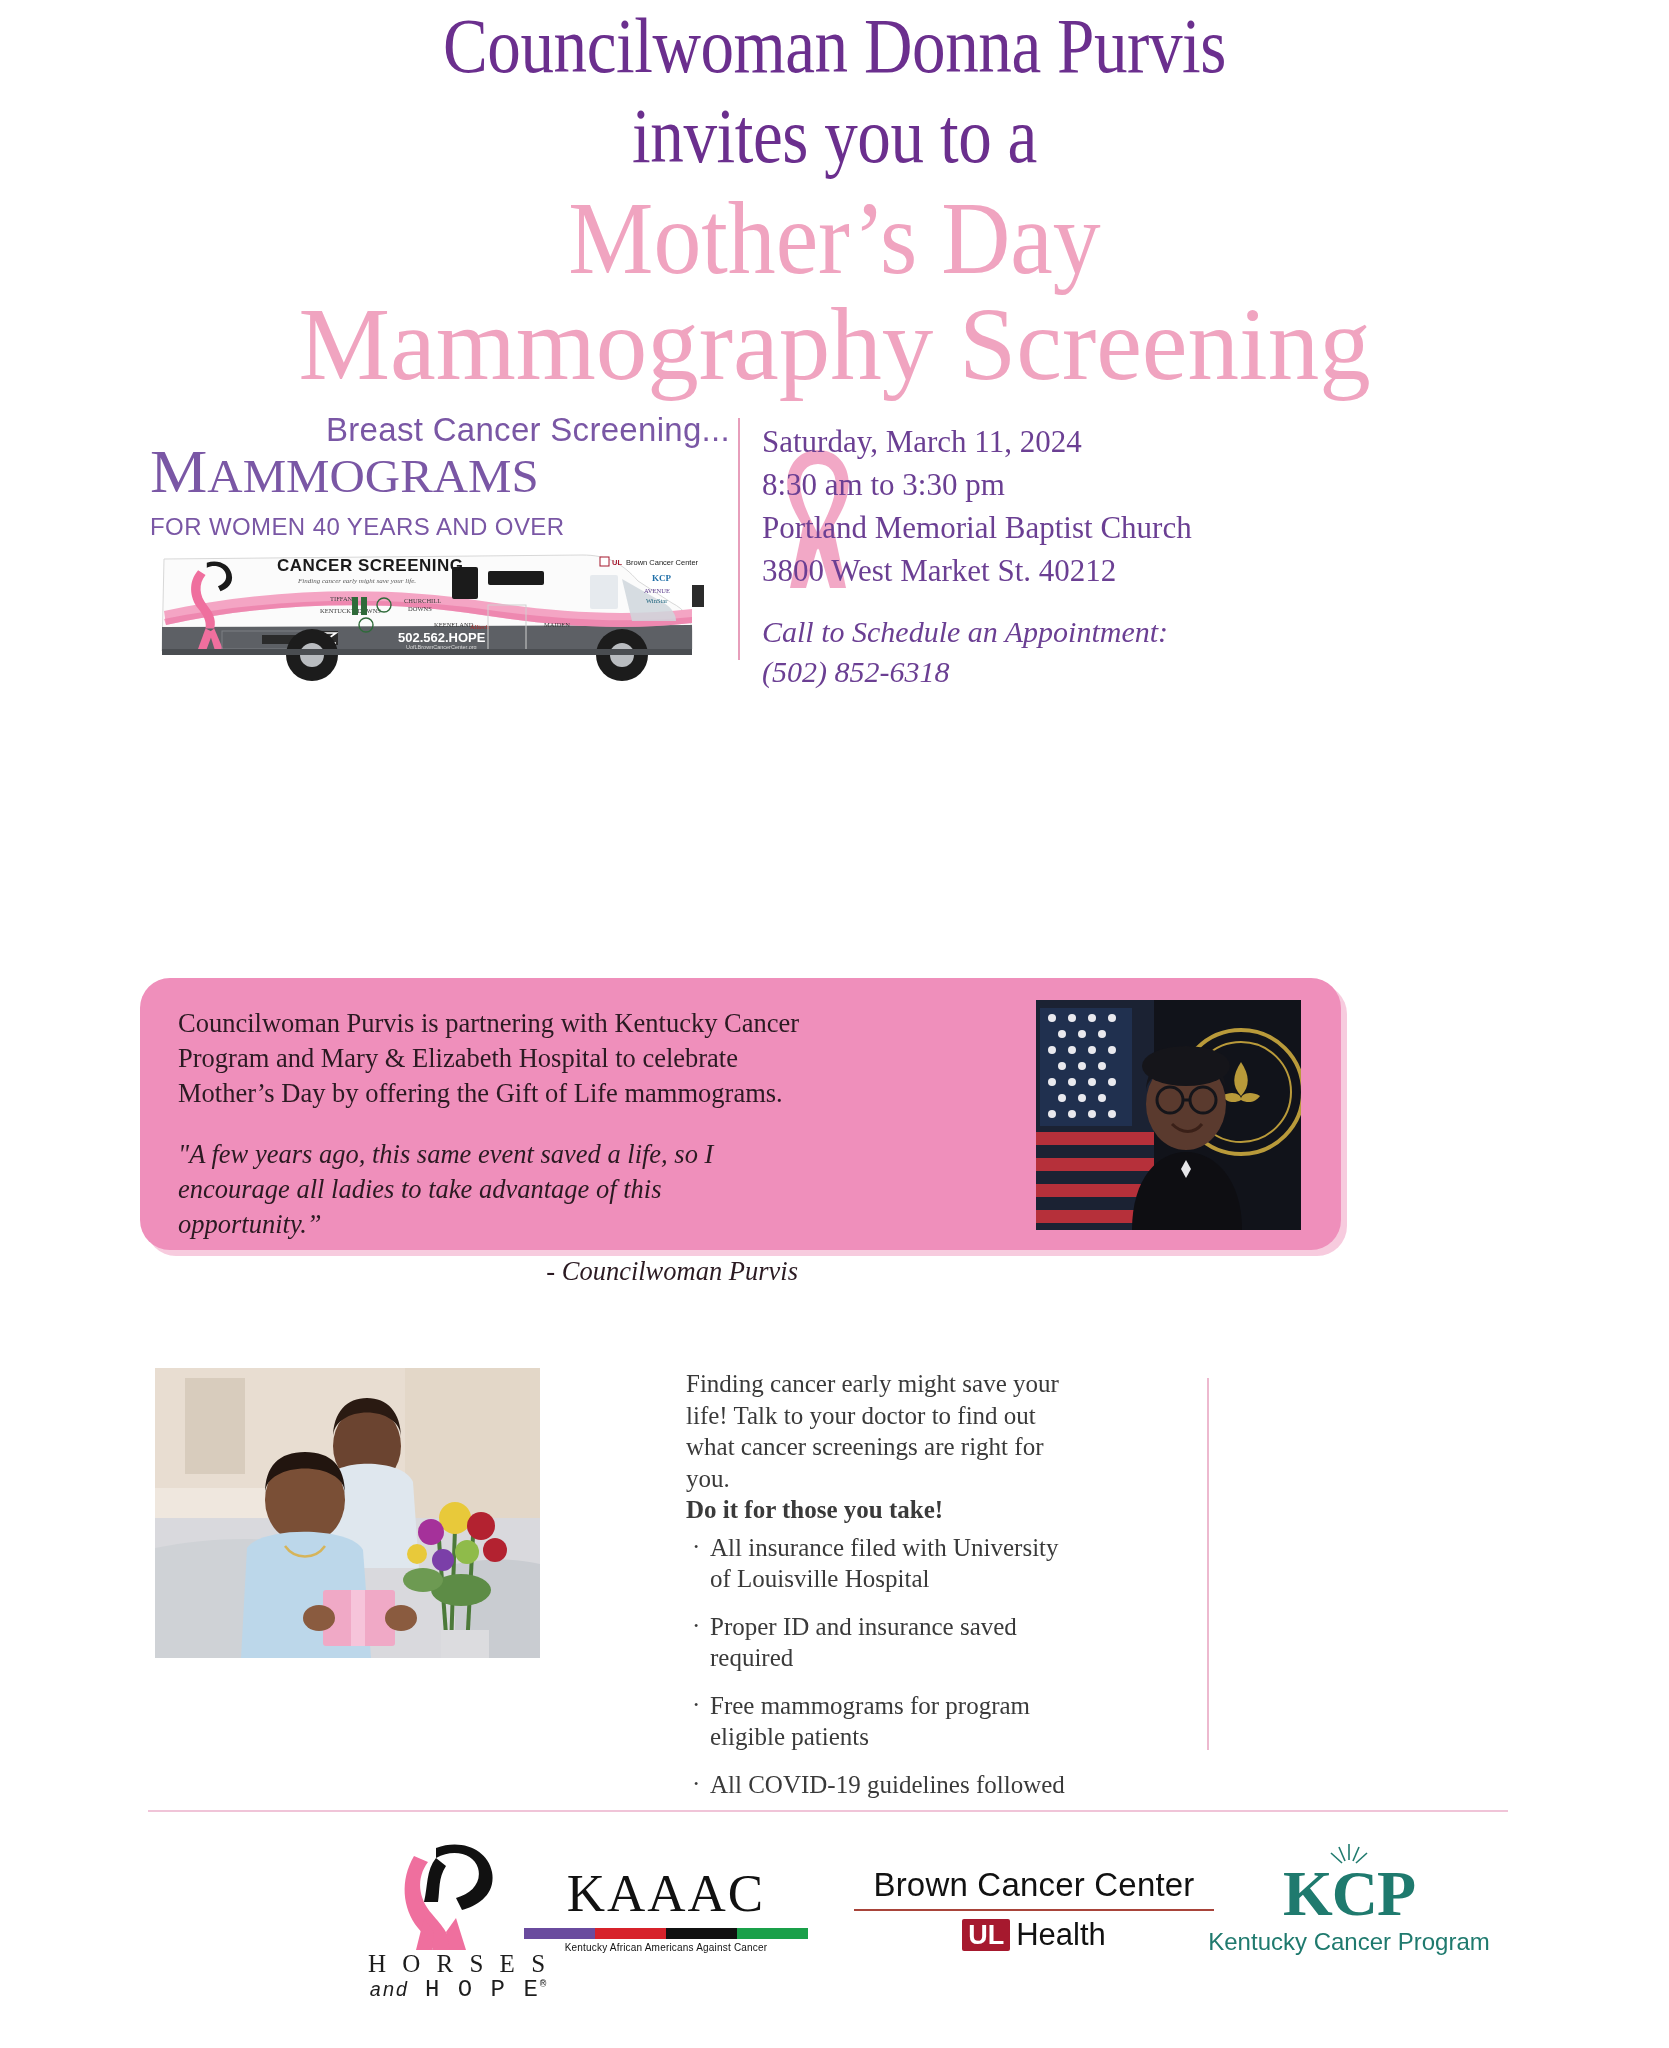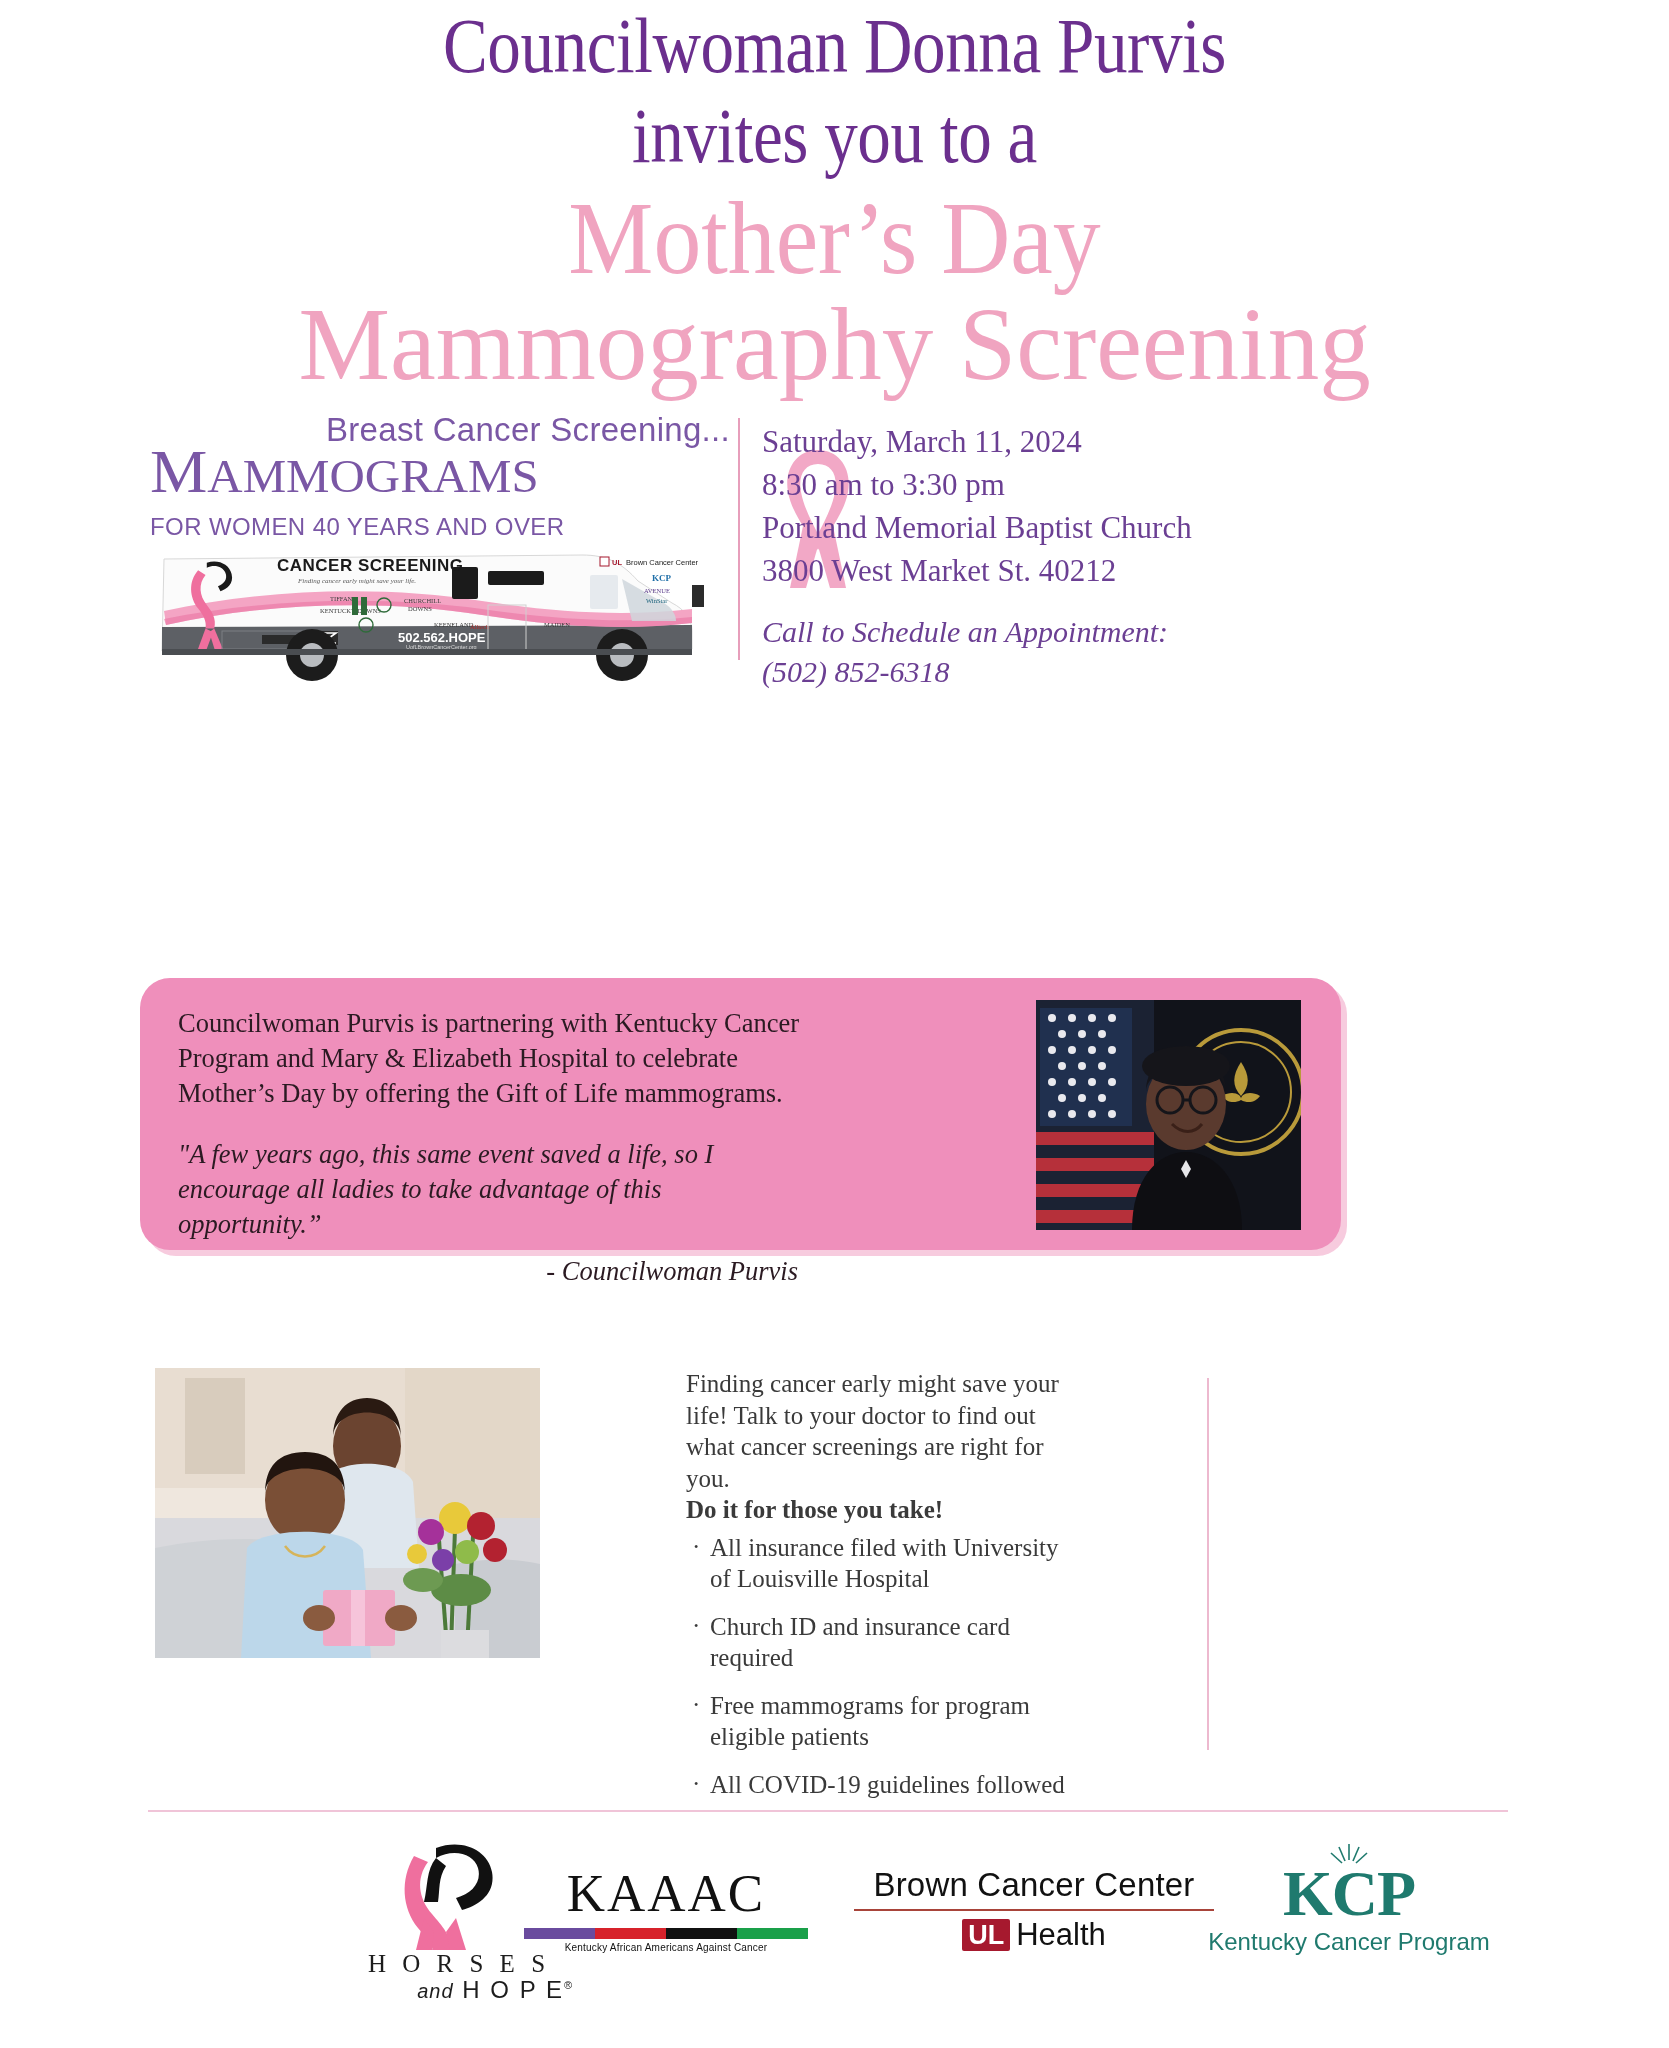--- a/index.html
+++ b/index.html
@@ -79,21 +79,21 @@
   .bullets li .dot{position:absolute;left:6px;top:-1px;}
   .vline{position:absolute;left:1207px;top:1378px;width:2px;height:372px;background:#edb9cf;}
 
   
   .frule{position:absolute;left:148px;top:1810px;width:1360px;height:2px;background:#f0c4d8;}
   .footer{position:absolute;left:148px;top:1826px;width:1360px;height:200px;}
   .fcell{position:absolute;text-align:center;}
 
   .hh{left:196px;top:14px;width:230px;}
   .hh-txt1{font-family:"Liberation Serif",serif;font-size:25px;letter-spacing:5px;color:#1d1d1d;}
-  .hh-txt2{font-family:Liberation Sans, sans-serif;font-size:24px;letter-spacing:2px;color:#1d1d1d;margin-top:-2px;text-align:right;}
+  .hh-txt2{font-family:Liberation Mono, monospace;font-size:24px;letter-spacing:2px;color:#1d1d1d;margin-top:-2px;}
   .hh-txt2 i{font-size:20px;letter-spacing:1px;}
 
   .kaaac{left:358px;top:36px;width:320px;}
   .kaaac .big{font-family:"Liberation Serif",serif;font-size:53px;line-height:62px;letter-spacing:2px;color:#111;}
   .kaaac .bar{height:11px;display:flex;margin:4px 18px 3px 18px;}
   .kaaac .bar i{flex:1;}
   .kaaac .sub{font-family:"Liberation Sans",sans-serif;font-size:10px;color:#111;letter-spacing:.2px;}
 
   .bcc{left:706px;top:40px;width:360px;}
   .bcc .t1{font-family:"Liberation Sans",sans-serif;font-size:33px;color:#111;letter-spacing:.2px;}
@@ -334,21 +334,21 @@
     <rect x="286" y="262" width="48" height="28" fill="#dcdcdf"></rect>
   </svg>
 
   <div class="vline"></div>
 
   <div class="info">
     <div class="lead">Finding cancer early might save your life! Talk to your doctor to find out what cancer screenings are right for you.</div>
     <div class="bold">Do it for those you take!</div>
     <ul class="bullets">
       <li><span class="dot">·</span><span>All insurance filed with University of Louisville Hospital</span></li>
-      <li><span class="dot">·</span><span>Church ID and insurance card required</span></li>
+      <li><span class="dot">·</span><span>Proper ID and insurance saved required</span></li>
       <li><span class="dot">·</span><span>Free mammograms for program eligible patients</span></li>
       <li><span class="dot">·</span><span>All COVID-19 guidelines followed</span></li>
     </ul>
   </div>
 
   <div class="frule"></div>
   <div class="footer">
 
     <div class="fcell hh">
       <svg width="150" height="110" viewBox="0 0 150 110" style="display:block;margin:0 auto;">

